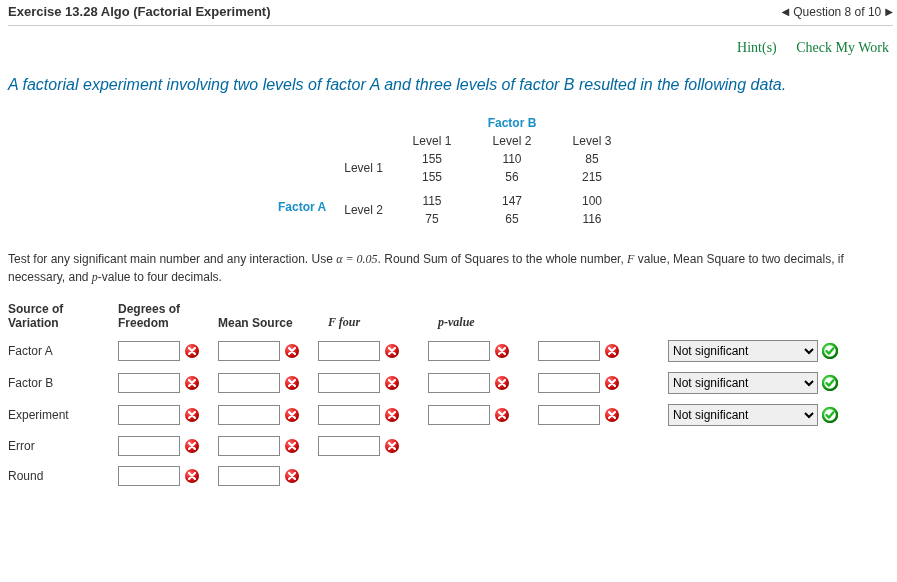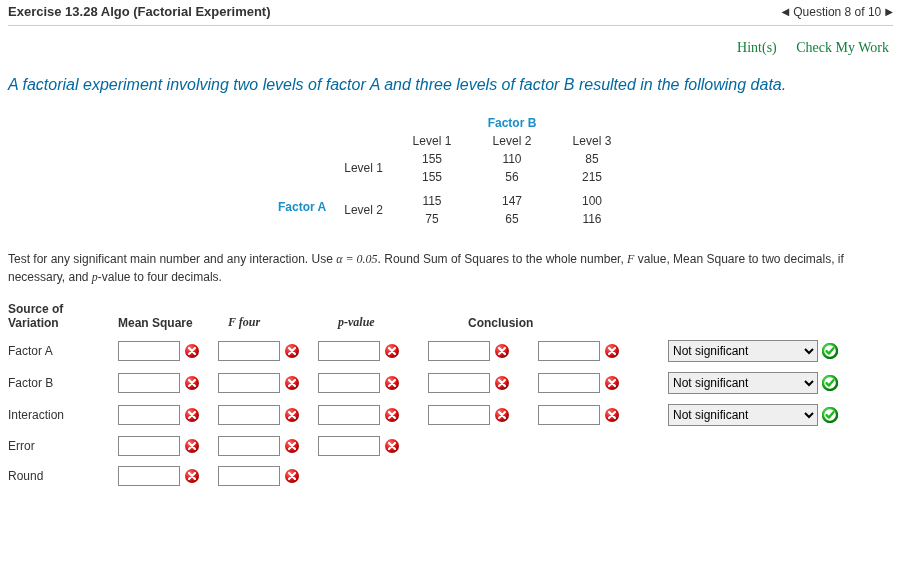--- a/index.html
+++ b/index.html
@@ -131,24 +131,26 @@
 
   <div class="instr">
     <span>Test for any significant main number and any interaction. Use </span><span class="mi">α = 0.05</span><span>. Round Sum of Squares to the whole number, </span><span class="mi">F</span><span> value, Mean Square to two decimals, if necessary, and </span><span class="mi">p</span><span>-value to four decimals.</span>
   </div>
 
   <div class="anova">
     <div class="head-row">
       <div class="col-src">
         <span>Source of</span><br><span>Variation</span>
       </div>
-      <div class="col-ms"><span>Mean Square</span></div>
+      <div class="col-df">
+        <span>Degrees of</span><br><span>Freedom</span>
+      </div>
+      <div class="col-ms"><span>Mean Source</span></div>
       <div class="col-f"><span class="mi">F four</span></div>
       <div class="col-p"><span class="mi">p-value</span></div>
-      <div class="col-cn"><span>Conclusion</span></div>
     </div>
     <div id="anova-rows">
         <div class="arow">
           <div class="col-src">Factor A</div>
           <div class="col-ss cell">
             <div class="cellwrap">
               <input class="inp" style="">
               <svg class="icon" viewBox="0 0 16 16">
                 <circle cx="8" cy="8" r="7" fill="url(#redgrad)"></circle>
                 <path d="M5 5 L11 11 M11 5 L5 11" stroke="#fff" stroke-width="2.2" stroke-linecap="round"></path>
@@ -252,21 +254,21 @@
             <div class="cellwrap">
               <select class="sel"><option>Not significant</option></select>
               <svg class="icon" viewBox="0 0 16 16">
                 <circle cx="8" cy="8" r="7" fill="none" stroke="url(#greengrad)" stroke-width="2.5"></circle>
                 <path d="M4.5 8.2 L7 10.6 L11.4 5.2" fill="none" stroke="#1fb81f" stroke-width="2.4" stroke-linecap="round" stroke-linejoin="round"></path>
               </svg>
             </div>
           </div>
         </div>
         <div class="arow">
-          <div class="col-src">Interaction</div>
+          <div class="col-src">Experiment</div>
           <div class="col-ss cell">
             <div class="cellwrap">
               <input class="inp" style="">
               <svg class="icon" viewBox="0 0 16 16">
                 <circle cx="8" cy="8" r="7" fill="url(#redgrad)"></circle>
                 <path d="M5 5 L11 11 M11 5 L5 11" stroke="#fff" stroke-width="2.2" stroke-linecap="round"></path>
               </svg>
             </div>
           </div>
           <div class="col-df cell">

